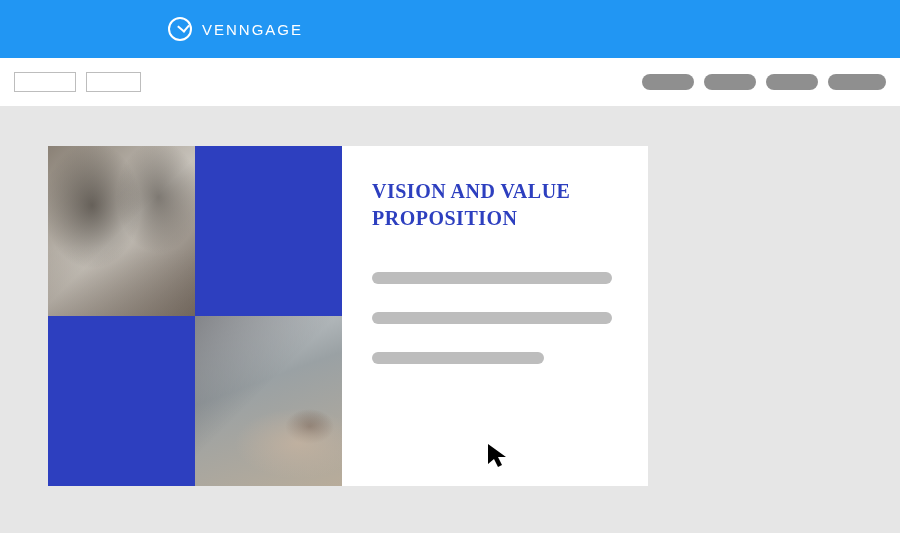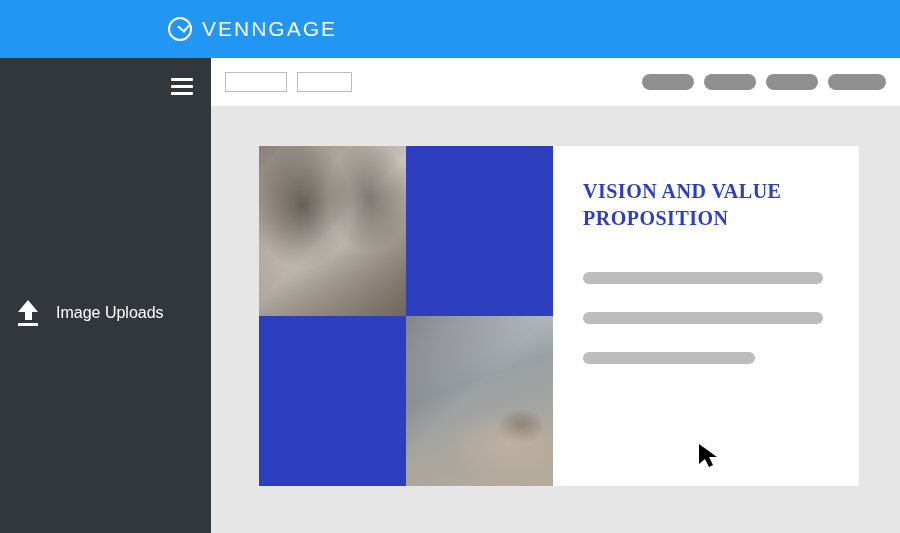--- a/index.html
+++ b/index.html
@@ -27,21 +27,21 @@
   .logo-icon::after {
     content: "";
     position: absolute;
     width: 7px; height: 7px;
     border-left: 2.5px solid #fff;
     border-bottom: 2.5px solid #fff;
     top: 3px; left: 9px;
     transform: rotate(-50deg);
   }
   .logo-text {
-    font-size: 21px;
+    font-size: 15px;
     letter-spacing: 2px;
     font-weight: 500;
     text-align: right;
   }
 
   .main {
     display: flex;
     height: 475px;
   }
 
@@ -199,35 +199,20 @@
 
 <div class="top-bar">
   <div class="logo-wrap">
     <div class="logo-icon"></div>
     <div class="logo-text">VENNGAGE</div>
   </div>
 </div>
 
 <div class="main">
 
-  <div class="sidebar">
-    <div class="hamburger">
-      <div></div>
-        <div></div>
-        <div></div>
-    </div>
-    <div class="side-item">
-      <div class="upload-icon">
-        <div class="arrow"></div>
-        <div class="stem"></div>
-        <div class="base"></div>
-      </div>
-      <div class="side-label">Image Uploads</div>
-    </div>
-  </div>
 
   <div class="workspace">
     <div class="toolbar">
       <div class="tb-box"></div>
       <div class="tb-box small"></div>
       <div class="tb-spacer"></div>
       <div class="tb-pill p1"></div>
       <div class="tb-pill p2"></div>
       <div class="tb-pill p3"></div>
       <div class="tb-pill p4"></div>

